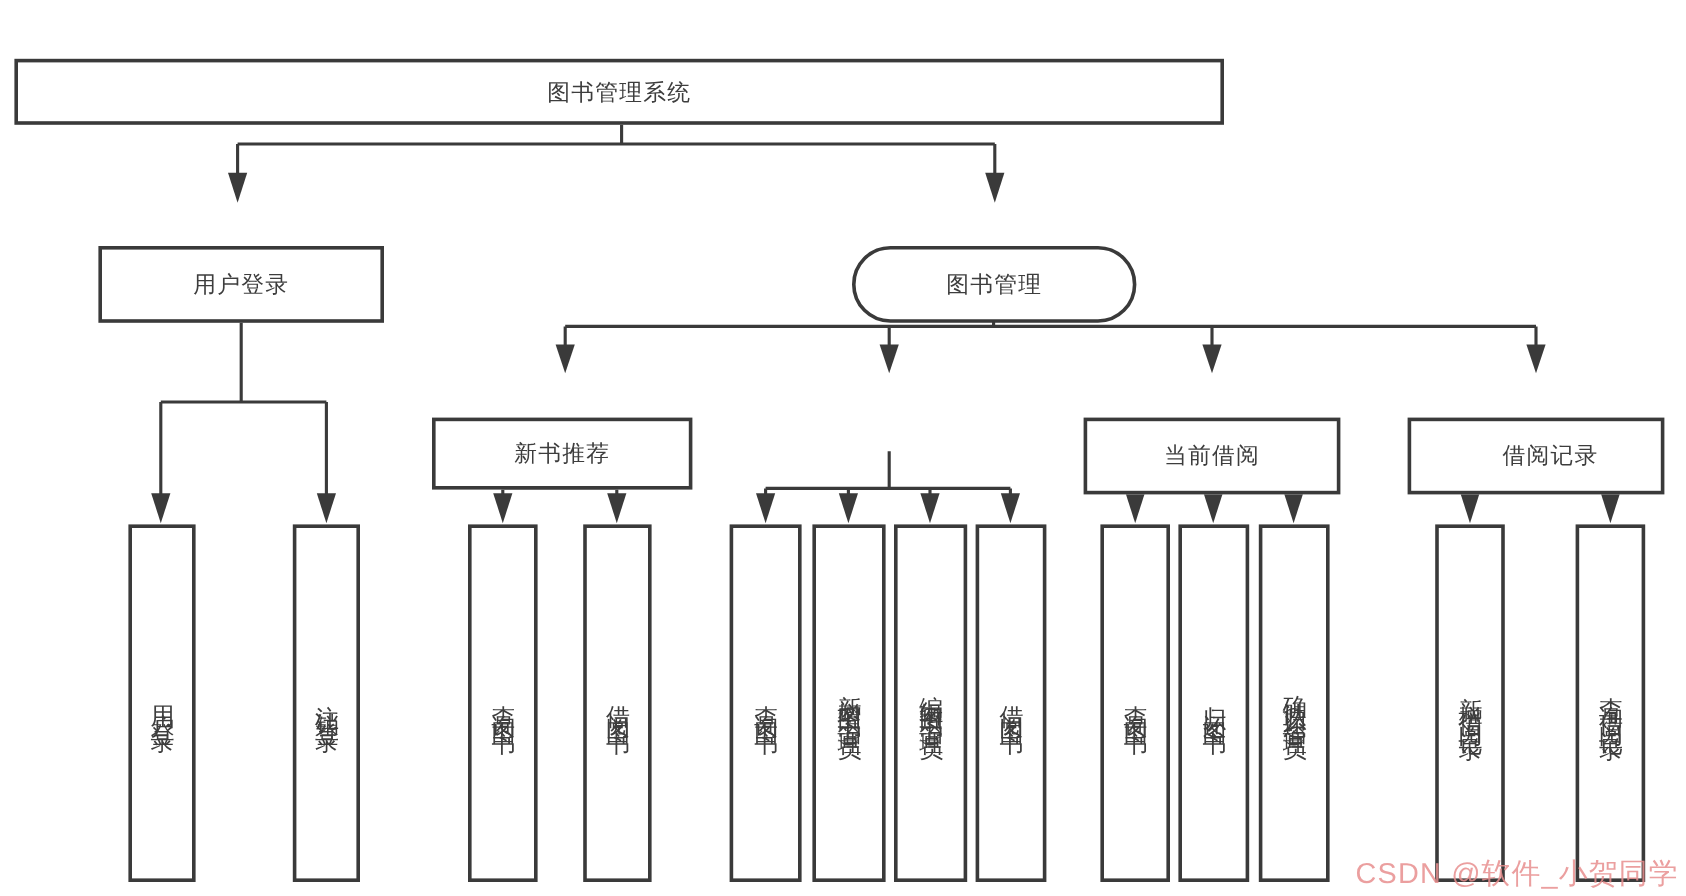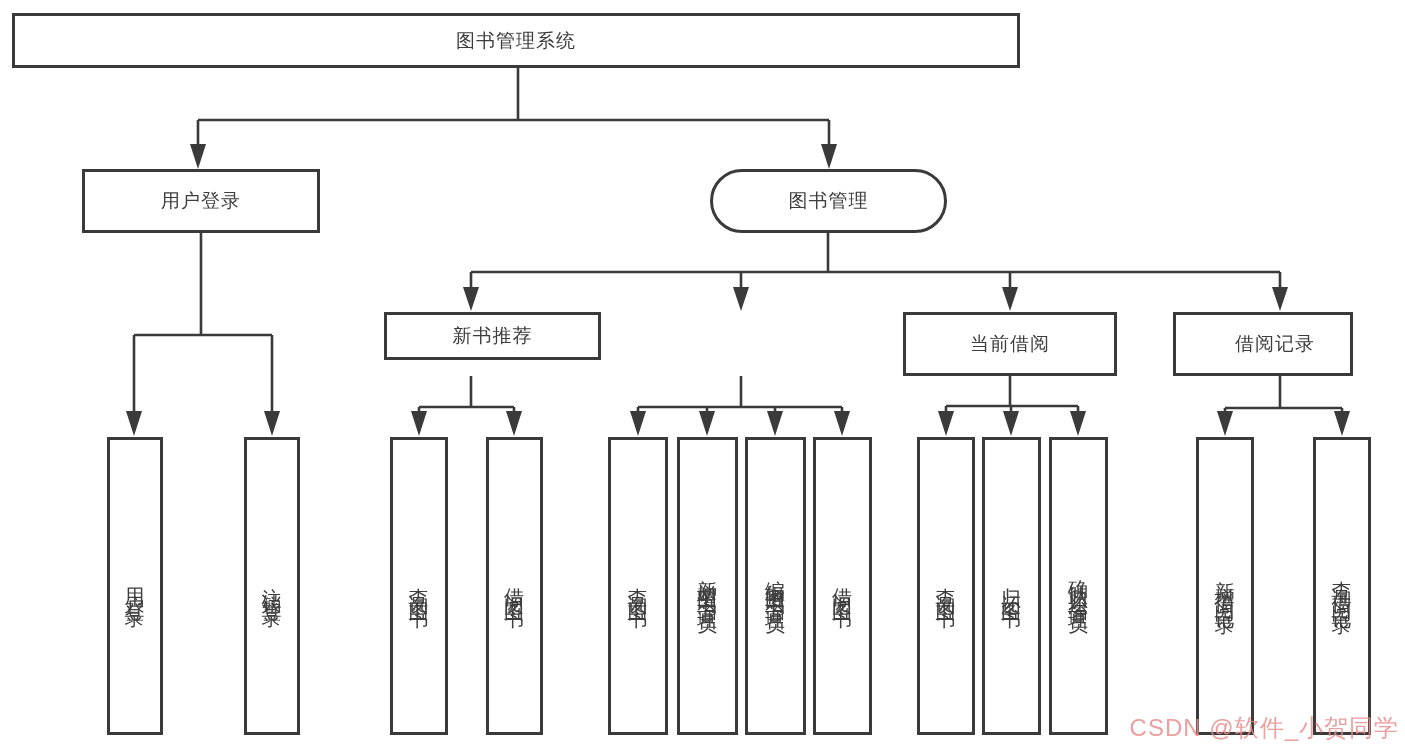--- a/index.html
+++ b/index.html
@@ -27,20 +27,21 @@
     box-sizing: border-box;
     border: 3px solid #3a3a3a;
     background: #ffffff;
     display: flex;
     align-items: center;
     justify-content: center;
     font-size: 19px;
     letter-spacing: 1px;
     color: #3d3d3d;
     white-space: nowrap;
+    margin-top: 36px;
   }
   .vbox {
     position: absolute;
     box-sizing: border-box;
     border: 3px solid #3a3a3a;
     background: #ffffff;
     display: flex;
     align-items: center;
     justify-content: center;
   }
@@ -120,23 +121,23 @@
       <polygon stroke="none" points="1217,411 1233,411 1225,436"></polygon>
       <polygon stroke="none" points="1334,411 1350,411 1342,436"></polygon>
     </g>
   </svg>
 
   <div class="hbox" style="left:12px; top:13px; width:1008px; height:55px;">图书管理系统</div>
 
   <div class="hbox" style="left:82px; top:169px; width:238px; height:64px;">用户登录</div>
   <div class="hbox" style="left:710px; top:169px; width:237px; height:64px;border-radius:32px;">图书管理</div>
 
-  <div class="hbox" style="left:384px; top:312px; width:217px; height:48px;">新书推荐</div>
+  <div class="hbox" style="left:360px; top:312px; width:217px; height:60px;">新书推荐</div>
   <div class="hbox" style="left:903px; top:312px; width:214px; height:64px;">当前借阅</div>
-  <div class="hbox" style="left:1173px; top:312px; width:180px; height:64px;padding-left:24px;">借阅记录</div>
+  <div class="hbox" style="left:1173px; top:312px; width:214px; height:64px;padding-left:24px;">借阅记录</div>
 
   <div class="vbox" style="left:107px; top:437px; width:56px; height:298px;">
     <span>用户登录</span>
   </div>
   <div class="vbox" style="left:244px; top:437px; width:56px; height:298px;">
     <span>注销登录</span>
   </div>
 
   <div class="vbox" style="left:390px; top:437px; width:58px; height:298px;">
     <span>查询图书</span>

